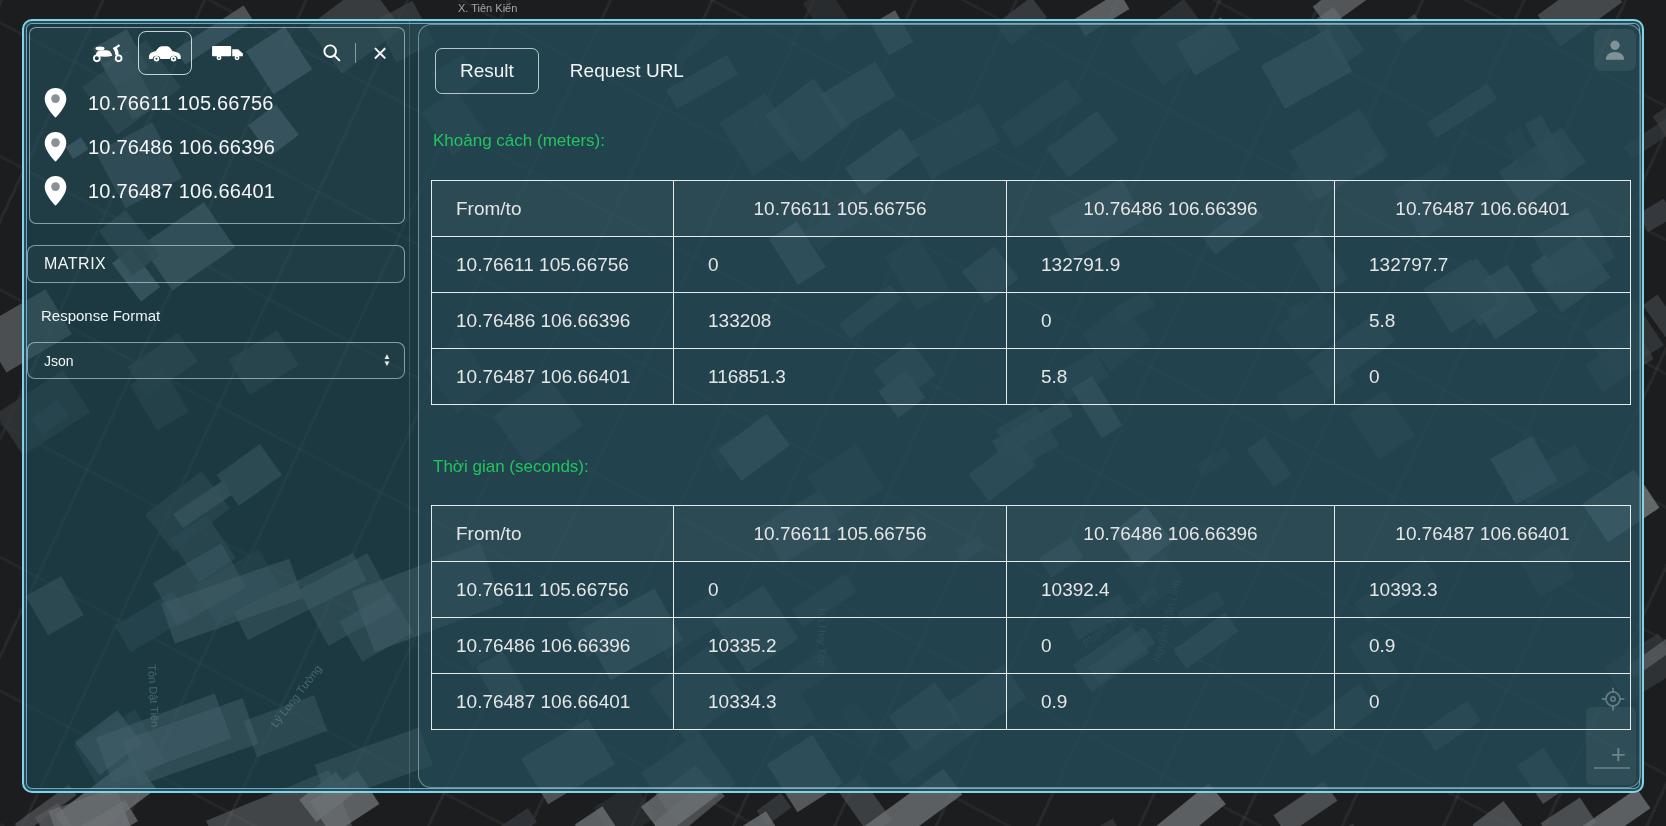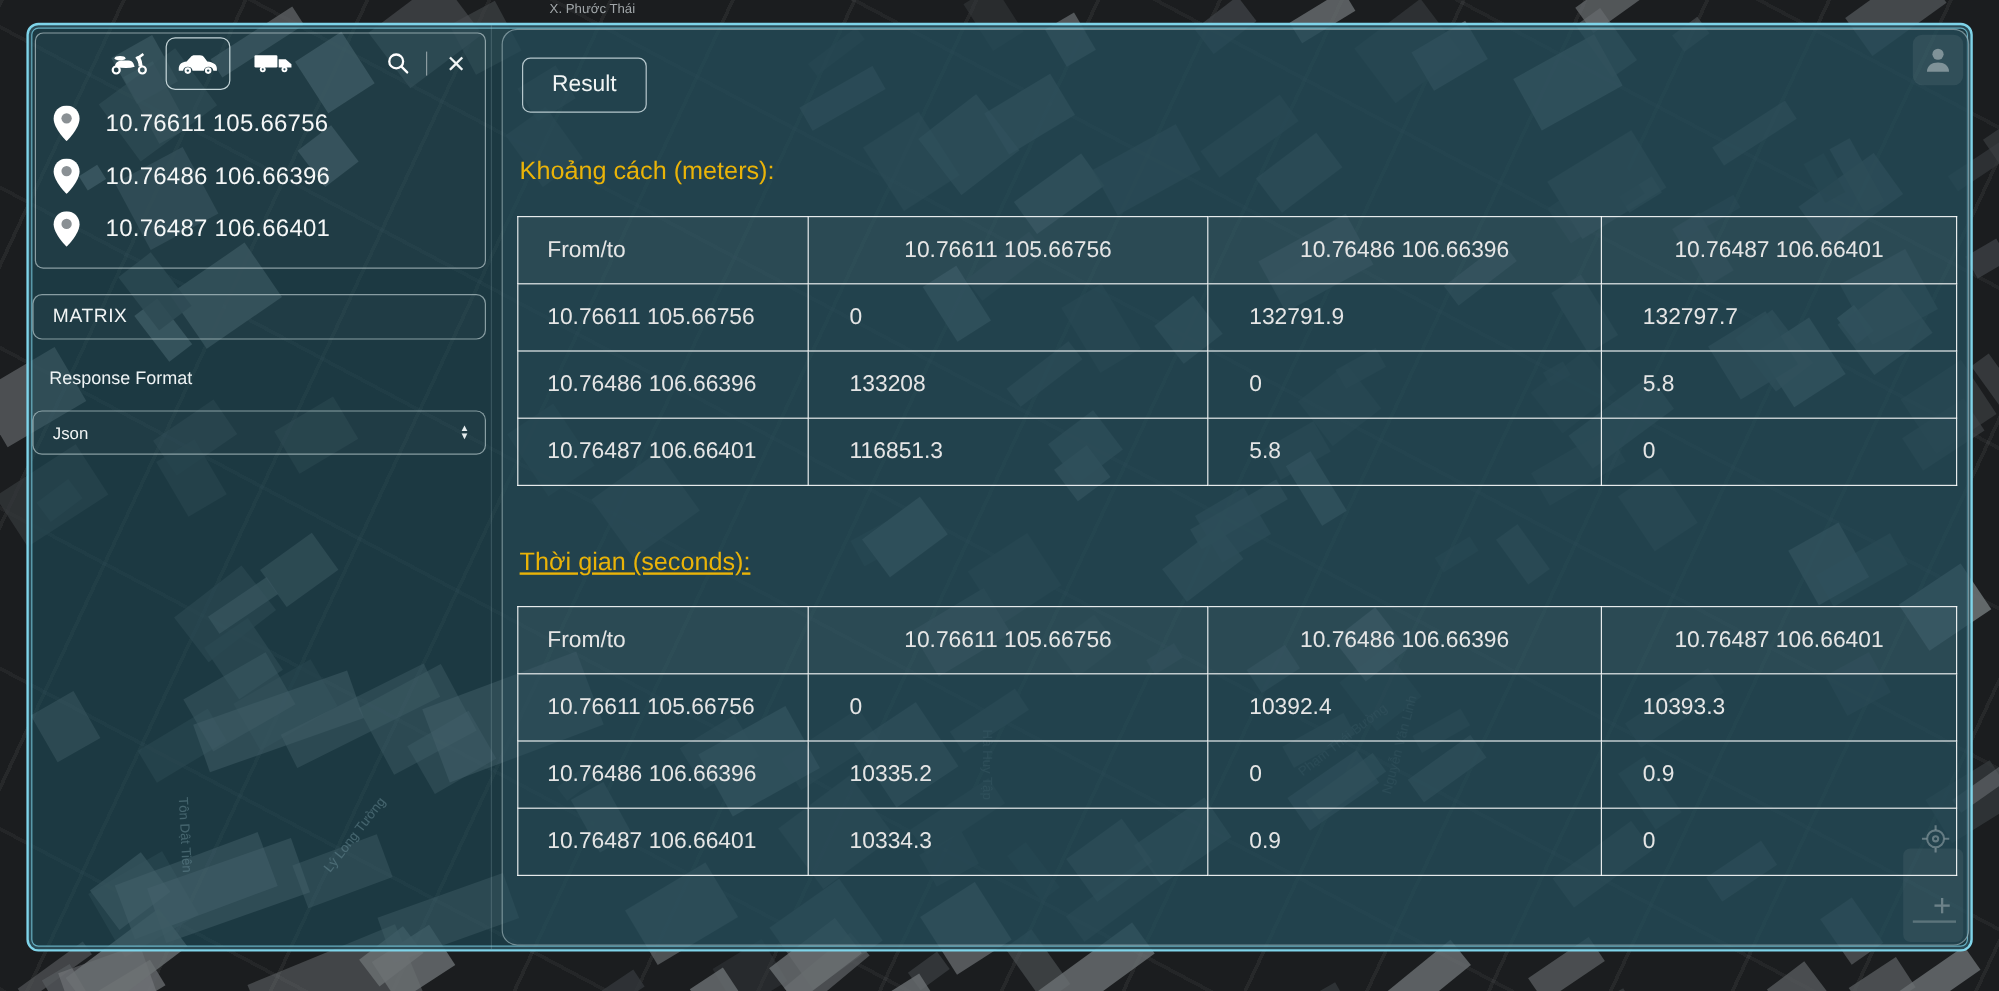--- a/index.html
+++ b/index.html
@@ -70,22 +70,22 @@
 
   
   #panel {
     position:absolute; left:394px; top:3px; width:1223px; height:764px;
     background:rgba(40,75,87,0.55);
     border:1.5px solid rgba(216,232,236,0.45); border-radius:13px;
   }
   .tabs { position:absolute; left:16px; top:23px; display:flex; align-items:center; gap:27px; }
   .tab { color:#f0f4f4; font-size:19px; background:none; border:none; cursor:pointer; font-family:inherit; padding:0 4px; height:46px; }
   .tab.active { border:1px solid rgba(219,233,236,0.8); border-radius:7px; padding:0 24px; }
-  .sec-title { position:absolute; left:14px; color:#eab308; font-size:21px; }
-  .t1-title { top:106px; } .t2-title { top:432px;text-decoration:underline; }
+  .sec-title { position:absolute; left:14px; color:#22c55e; font-size:17px; }
+  .t1-title { top:106px; } .t2-title { top:432px; }
   table { position:absolute; left:12px; border-collapse:collapse; table-layout:fixed; }
   .t1 { top:155px; } .t2 { top:480px; }
   col.c1{width:242px;} col.c2{width:333px;} col.c3{width:328px;} col.c4{width:296px;}
   td,th { border:1px solid rgba(252,253,253,0.9); height:56px; color:#e5e5e5; font-size:19px; font-weight:400; }
   th { text-align:center; background:rgba(255,255,255,0.045); }
   th.corner, td.rowhead { text-align:left; padding-left:24px; }
   td.val { text-align:left; padding-left:34px; }
 
   .user-btn { position:absolute; right:4px; top:4px; width:42px; height:42px; border-radius:8px;
     background:rgba(255,255,255,0.07); border:none; cursor:pointer; display:flex; align-items:center; justify-content:center; }
@@ -273,21 +273,21 @@
         <div class="blk" style="left: 1545.37px; top: 807.916px; width: 46.7704px; height: 30.0359px; background: rgb(86, 90, 93); opacity: 0.8; transform: rotate(-33.1991deg);"></div>
         <div class="blk" style="left: 583.389px; top: 812.019px; width: 33.1423px; height: 39.5535px; background: rgb(107, 112, 115); opacity: 0.8; transform: rotate(-33.3946deg);"></div>
         <div class="blk" style="left: 1662.34px; top: 824.593px; width: 66.5275px; height: 34.9154px; background: rgb(86, 90, 93); opacity: 0.8; transform: rotate(-39.8802deg);"></div>
         <div class="blk" style="left: 1139.06px; top: 807.551px; width: 87.9857px; height: 26.5591px; background: rgb(107, 112, 115); opacity: 0.8; transform: rotate(-39.2148deg);"></div>
         <div class="blk" style="left: 745.968px; top: 817.139px; width: 32.8401px; height: 39.0628px; background: rgb(107, 112, 115); opacity: 0.8; transform: rotate(-32.3598deg);"></div>
         <div class="blk" style="left: 1578.35px; top: 807.121px; width: 71.5332px; height: 23.7508px; background: rgb(107, 112, 115); opacity: 0.8; transform: rotate(-34.8033deg);"></div>
         <div class="blk" style="left: 855.593px; top: 796.916px; width: 107.453px; height: 31.8382px; background: rgb(107, 112, 115); opacity: 0.8; transform: rotate(-36.1053deg);"></div>
         <div class="blk" style="left: 1274.83px; top: 795.582px; width: 60.701px; height: 24.2813px; background: rgb(86, 90, 93); opacity: 0.8; transform: rotate(-34.1476deg);"></div>
         <div class="blk" style="left: 644.94px; top: 782.128px; width: 69.3934px; height: 36.8114px; background: rgb(107, 112, 115); opacity: 0.8; transform: rotate(-37.4107deg);"></div>
       </div>
-    <span class="map-label lbl-top">X. Phước Thái</span>
+    <span class="map-label lbl-top">X. Tiên Kiến</span>
     <span class="map-label lbl-tdt">Tôn Dật Tiên</span>
     <span class="map-label lbl-llt">Lý Long Tường</span>
     <span class="map-label lbl-hht">Hà Huy Tập</span>
     <span class="map-label lbl-nvl">Nguyễn Văn Linh</span>
     <span class="map-label lbl-ptb">Phạm Thái Bường</span>
   </div>
 
   <div id="overlay">
     <div class="side-edge"></div>
 
@@ -368,20 +368,21 @@
       <span class="val">Json</span>
       <span class="arrows">
         <span>▲</span>
           <span>▼</span>
       </span>
     </div>
 
     <div id="panel">
       <div class="tabs">
         <button class="tab active">Result</button>
+        <button class="tab">Request URL</button>
       </div>
 
       <div class="sec-title t1-title">Khoảng cách (meters):</div>
       <table class="t1">
         <colgroup>
             <col class="c1">
             <col class="c2">
             <col class="c3">
             <col class="c4">
           </colgroup>

